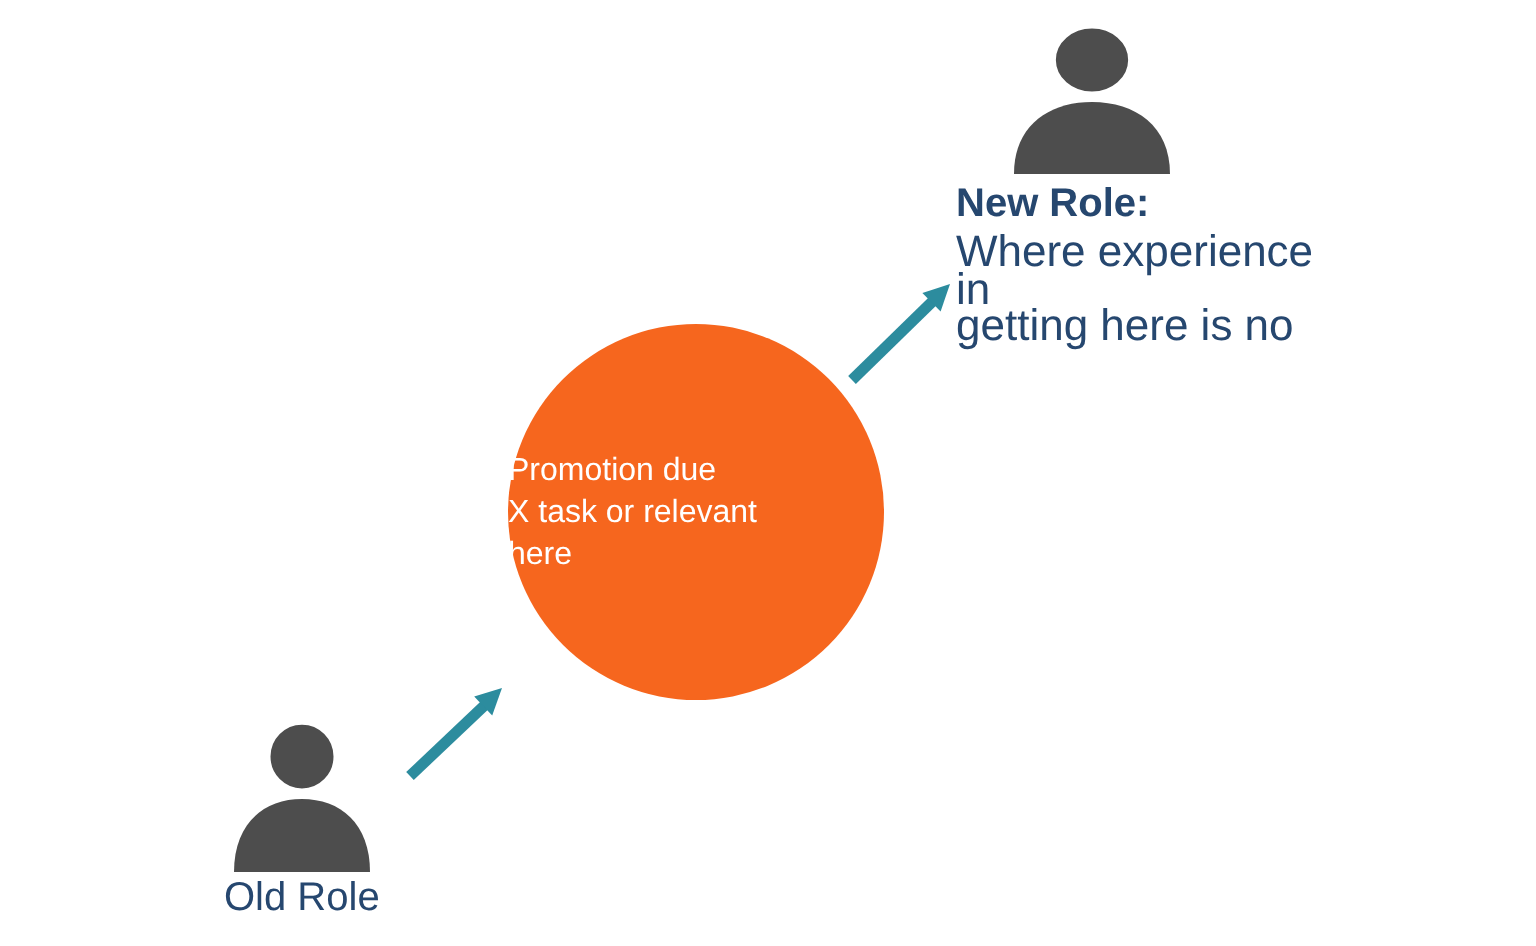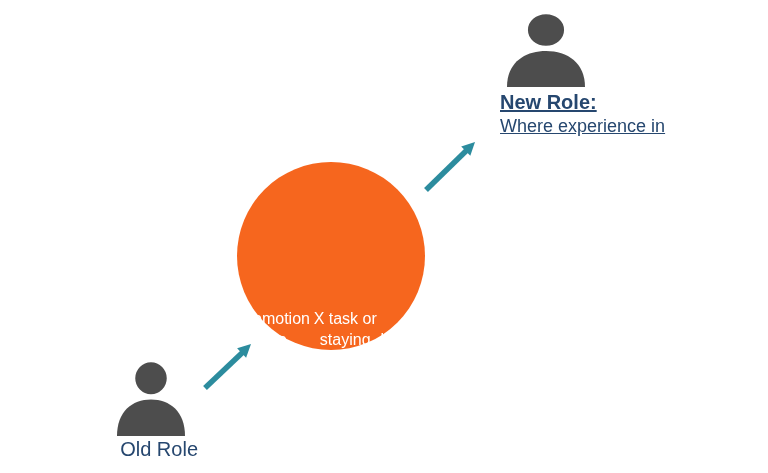--- a/index.html
+++ b/index.html
@@ -16,53 +16,52 @@
 
   .person-icon { position: absolute; color: var(--icon_gray, #4d4d4d); }
   .person-icon svg { display: block; width: 100%; height: 100%; }
 
   .person-old { left: 117px; top: 357px; width: 68px; height: 79px; }
   .person-new { left: 507px; top: 9px;  width: 78px; height: 78px; }
 
   .old-role-label {
     position: absolute;
     left: 112px; top: 437px; width: 86px;
-    text-align: right;
+    text-align: left;
     font-size: 20px;
     line-height: 24px;
     color: var(--navy, #26476f);
   }
 
   .new-role-block {
     position: absolute;
-    left: 500px; top: 89px; width: 185px;
+    left: 478px; top: 89px; width: 185px;
     color: var(--navy, #26476f);
-    text-decoration: underline;
   }
   .new-role-title {
     font-size: 20px;
     line-height: 26px;
     font-weight: 600;
     margin-bottom: 2px;
   }
   .new-role-line {
     display: block;
-    font-size: 18px;
+    font-size: 22px;
     line-height: 18.5px;
   }
 
   .promotion-circle {
     position: absolute;
-    left: 237px; top: 162px;
+    left: 254px; top: 162px;
     width: 188px; height: 188px;
     border-radius: 50%;
     background: var(--orange, #f6661e);
     display: flex;
-    flex-direction: row;
-    align-items: flex-end;
+    flex-direction: column;
+    align-items: flex-start;
     justify-content: center;
     text-align: center;
     color: var(--circle_text, #ffffff);
   }
   .circle-line {
     display: block;
     font-size: 16px;
     line-height: 21px;
   }
 
@@ -89,36 +88,37 @@
 
   <div class="arrow arrow-lower">
     <svg width="62" height="60" viewBox="0 0 62 60" aria-hidden="true">
       <line x1="7" y1="52" x2="45" y2="16"></line>
       <polygon points="53,8 48.1,21.7 39.1,12.3"></polygon>
     </svg>
   </div>
 
   <div class="promotion-circle">
     <span class="circle-line">Promotion due</span>
-    <span class="circle-line">X task or staying</span>
-    <span class="circle-line">longer</span>
+    <span class="circle-line">X task or relevant</span>
+    <span class="circle-line">here</span>
   </div>
 
   <div class="arrow arrow-upper">
     <svg width="66" height="64" viewBox="0 0 66 64" aria-hidden="true">
       <line x1="7" y1="58" x2="48" y2="18"></line>
       <polygon points="56,10 51.3,23.7 42.2,14.5"></polygon>
     </svg>
   </div>
 
   <div class="person-icon person-new">
     <svg viewBox="0 0 68 78" preserveAspectRatio="none" aria-hidden="true">
       <path d="M0,78 C0,54 15,42 34,42 C53,42 68,54 68,78 Z" fill="currentColor"></path>
       <circle cx="34" cy="21" r="17" fill="currentColor" stroke="#ffffff" stroke-width="2.5"></circle>
     </svg>
   </div>
 
   <div class="new-role-block">
     <div class="new-role-title">New Role:</div>
     <span class="new-role-line">Where experience in</span>
+    <span class="new-role-line">getting here is no</span>
   </div>
 
 </div>
 
 </body></html>

